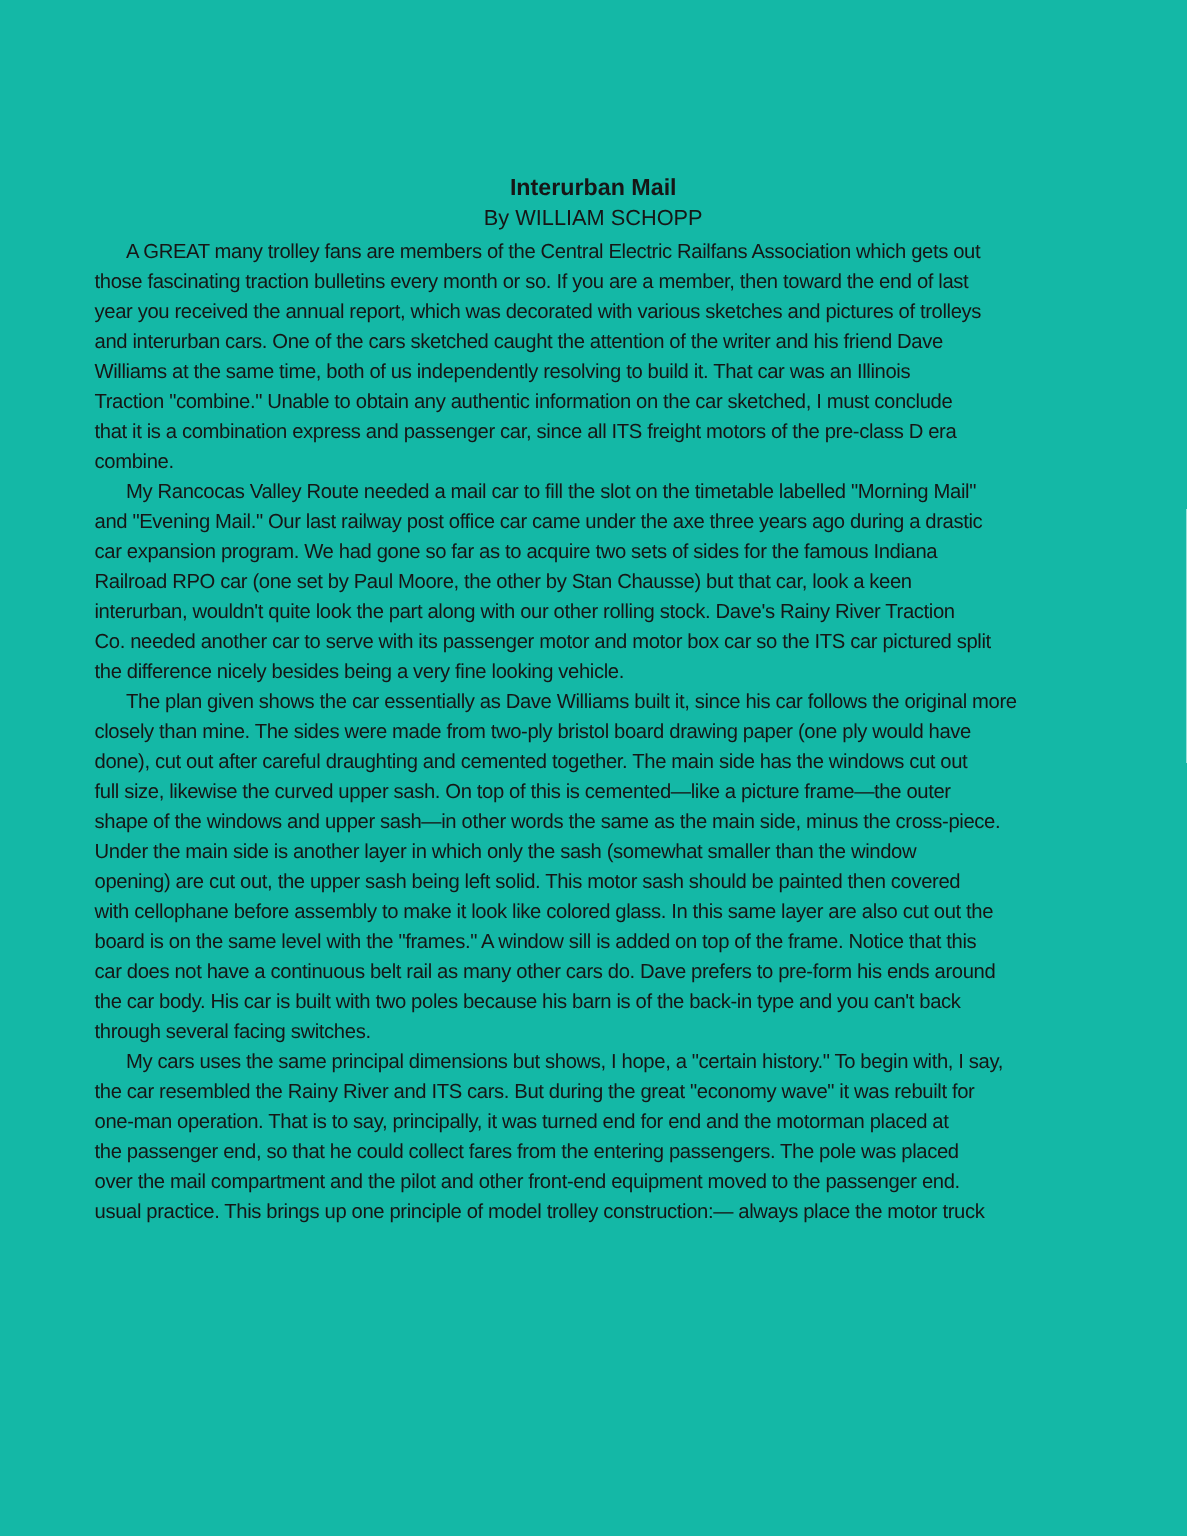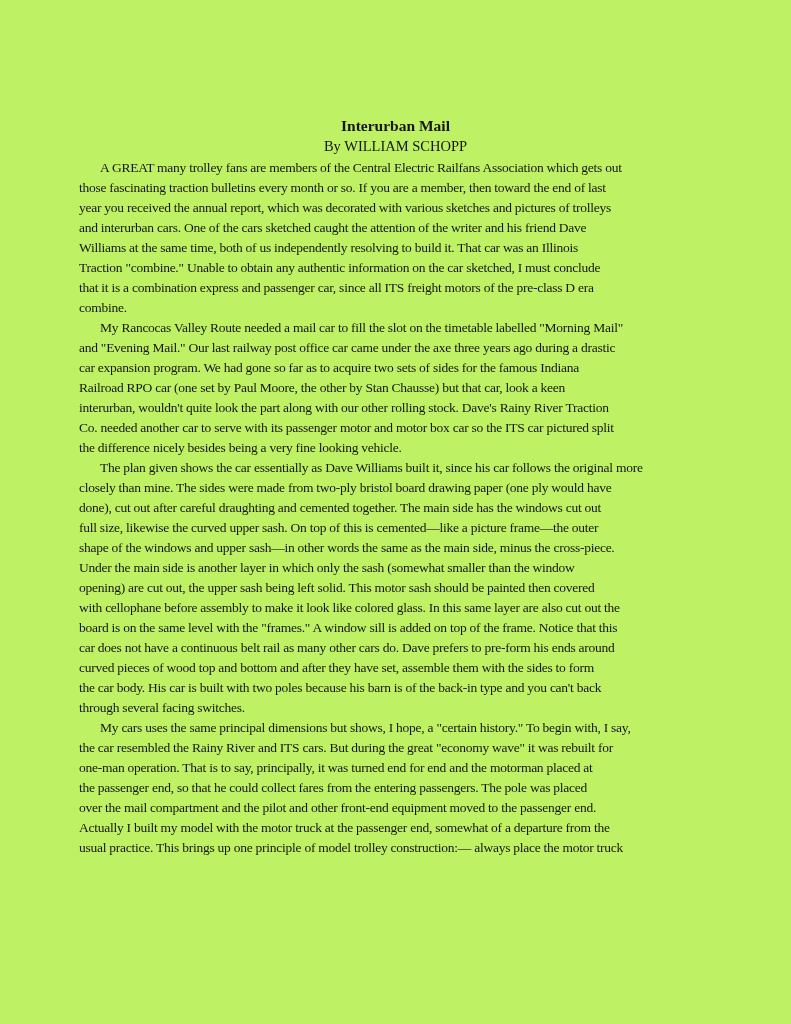--- a/index.html
+++ b/index.html
@@ -4,42 +4,42 @@
 <style>
   html, body {
     margin: 0;
     padding: 0;
     background: #ffffff;
   }
   .page {
     position: relative;
     width: 791px;
     height: 1024px;
-    background: #bef264;
+    background: #14b8a6;
     overflow: hidden;
     color: #181818;
-    font-family: Liberation Serif, serif;
+    font-family: Liberation Sans, sans-serif;
   }
   .doc-header {
     padding-top: 116px;
     text-align: center;
     color: #161616;
   }
   .doc-title {
     font-weight: 700;
     font-size: 15.5px;
     line-height: 20px;
   }
   .doc-byline {
     font-weight: 400;
     font-size: 14.5px;
     line-height: 20px;
   }
   .doc-body {
-    margin-left: 79px;
+    margin-left: 63px;
     width: 676px;
     padding-top: 2px;
     font-size: 13.5px;
     line-height: 20px;
     letter-spacing: -0.25px;
     color: #161616;
   }
   .para {
     margin: 0;
   }
@@ -82,27 +82,25 @@
         <div class="line">The plan given shows the car essentially as Dave Williams built it, since his car follows the original more</div>
         <div class="line">closely than mine. The sides were made from two-ply bristol board drawing paper (one ply would have</div>
         <div class="line">done), cut out after careful draughting and cemented together. The main side has the windows cut out</div>
         <div class="line">full size, likewise the curved upper sash. On top of this is cemented—like a picture frame—the outer</div>
         <div class="line">shape of the windows and upper sash—in other words the same as the main side, minus the cross-piece.</div>
         <div class="line">Under the main side is another layer in which only the sash (somewhat smaller than the window</div>
         <div class="line">opening) are cut out, the upper sash being left solid. This motor sash should be painted then covered</div>
         <div class="line">with cellophane before assembly to make it look like colored glass. In this same layer are also cut out the</div>
         <div class="line">board is on the same level with the "frames." A window sill is added on top of the frame. Notice that this</div>
         <div class="line">car does not have a continuous belt rail as many other cars do. Dave prefers to pre-form his ends around</div>
-        <div class="line">curved pieces of wood top and bottom and after they have set, assemble them with the sides to form</div>
         <div class="line">the car body. His car is built with two poles because his barn is of the back-in type and you can't back</div>
         <div class="line">through several facing switches.</div>
       </div>
       <div class="para">
         <div class="line">My cars uses the same principal dimensions but shows, I hope, a "certain history." To begin with, I say,</div>
         <div class="line">the car resembled the Rainy River and ITS cars. But during the great "economy wave" it was rebuilt for</div>
         <div class="line">one-man operation. That is to say, principally, it was turned end for end and the motorman placed at</div>
         <div class="line">the passenger end, so that he could collect fares from the entering passengers. The pole was placed</div>
         <div class="line">over the mail compartment and the pilot and other front-end equipment moved to the passenger end.</div>
-        <div class="line">Actually I built my model with the motor truck at the passenger end, somewhat of a departure from the</div>
         <div class="line">usual practice. This brings up one principle of model trolley construction:— always place the motor truck</div>
       </div>
     </div>
 </div>
 
 </body></html>

